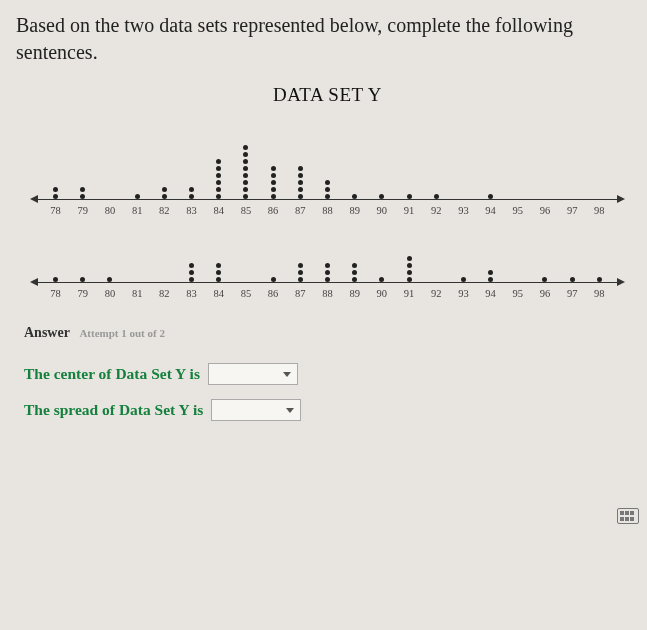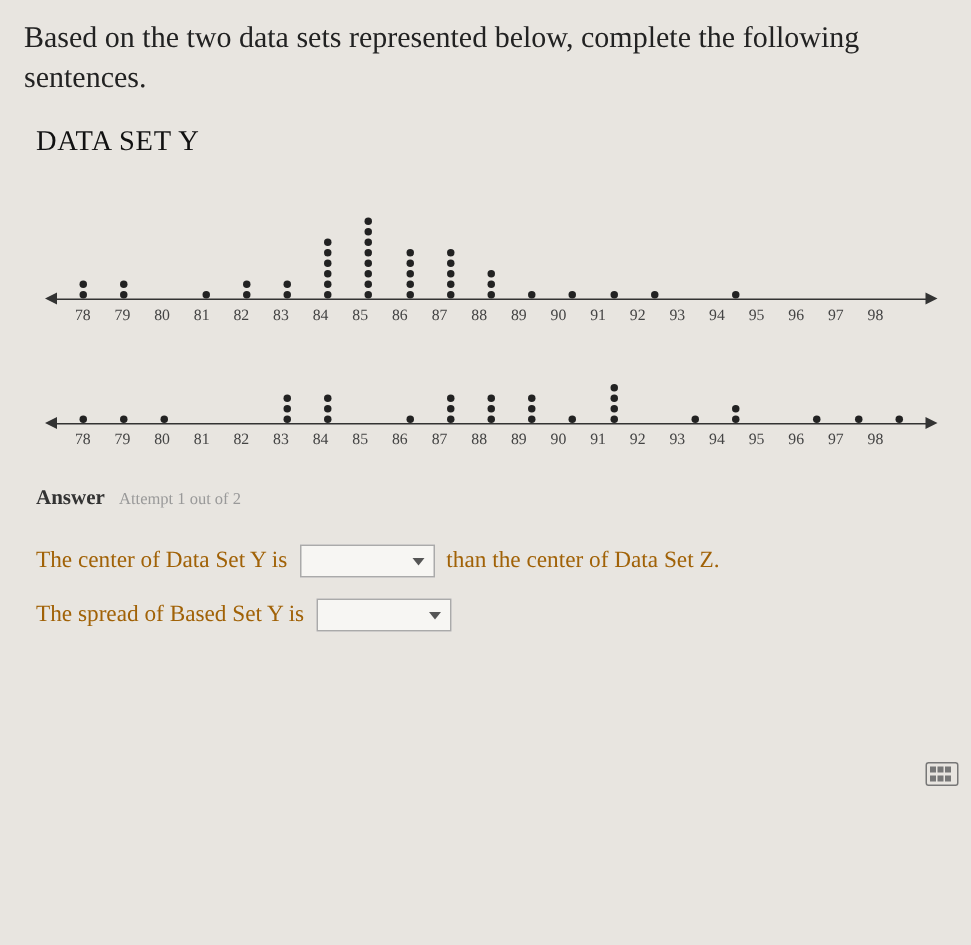--- a/index.html
+++ b/index.html
@@ -16,20 +16,21 @@
   .prompt {
     font-size: 20px;
     line-height: 1.35;
     margin-bottom: 18px;
     color: #222;
   }
   .chart-block {
     margin: 8px 0 18px 8px;
   }
   .chart-title {
+    text-align: center;
     font-size: 19px;
     font-weight: 500;
     margin-bottom: 10px;
     color: #111;
     letter-spacing: 0.5px;
   }
   .dot-plot {
     height: 100px;
     position: relative;
     margin-left: 12px;
@@ -50,21 +51,21 @@
     top: -4px;
     width: 0; height: 0;
     border-top: 4px solid transparent;
     border-bottom: 4px solid transparent;
   }
   .axis::before { left: -6px; border-right: 8px solid #333; }
   .axis::after  { right: -6px; border-left: 8px solid #333; }
   .tick-labels {
     position: absolute;
     bottom: 0;
-    left: 0; right: 16px;
+    left: 0; right: 0;
     display: flex;
     font-size: 10.5px;
     color: #444;
     justify-content: space-between;
     padding: 0 6px;
   }
   .tick-labels span { flex: 1; text-align: center; }
   .cols {
     position: absolute;
     bottom: 17px;
@@ -80,38 +81,39 @@
     gap: 2px;
   }
   .dot {
     width: 5px; height: 5px;
     border-radius: 50%;
     background: #222;
   }
   .answer-section {
     margin-top: 26px;
     padding: 0 8px;
+    font-weight: bold;
   }
   .answer-header {
     font-size: 14px;
     color: #333;
     margin-bottom: 22px;
   }
   .answer-header .attempt {
     color: #999;
     font-size: 11px;
     margin-left: 6px;
   }
   .sentence {
     display: flex;
     align-items: center;
     gap: 8px;
     margin-bottom: 14px;
     font-size: 15.5px;
-    color: #a16207;
+    color: #15803d;
     flex-wrap: wrap;
     text-align: right;
   }
   .dropdown {
     border: 1px solid #aaa;
     background: #f7f6f3;
     min-width: 90px;
     height: 22px;
     display: inline-flex;
     align-items: center;
@@ -362,25 +364,24 @@
     <b>Answer</b>
     <span class="attempt">Attempt 1 out of 2</span>
   </div>
 
   <div class="sentence">
     <span>The center of Data Set Y is</span>
     <span class="dropdown">
       <span></span>
       <span class="chev"></span>
     </span>
-    <span>than the center of Data Set Z.</span>
   </div>
 
   <div class="sentence">
-    <span>The spread of Based Set Y is</span>
+    <span>The spread of Data Set Y is</span>
     <span class="dropdown">
       <span></span>
       <span class="chev"></span>
     </span>
   </div>
 </div>
 
 <div class="keypad-icon">
   <i></i>
     <i></i>

